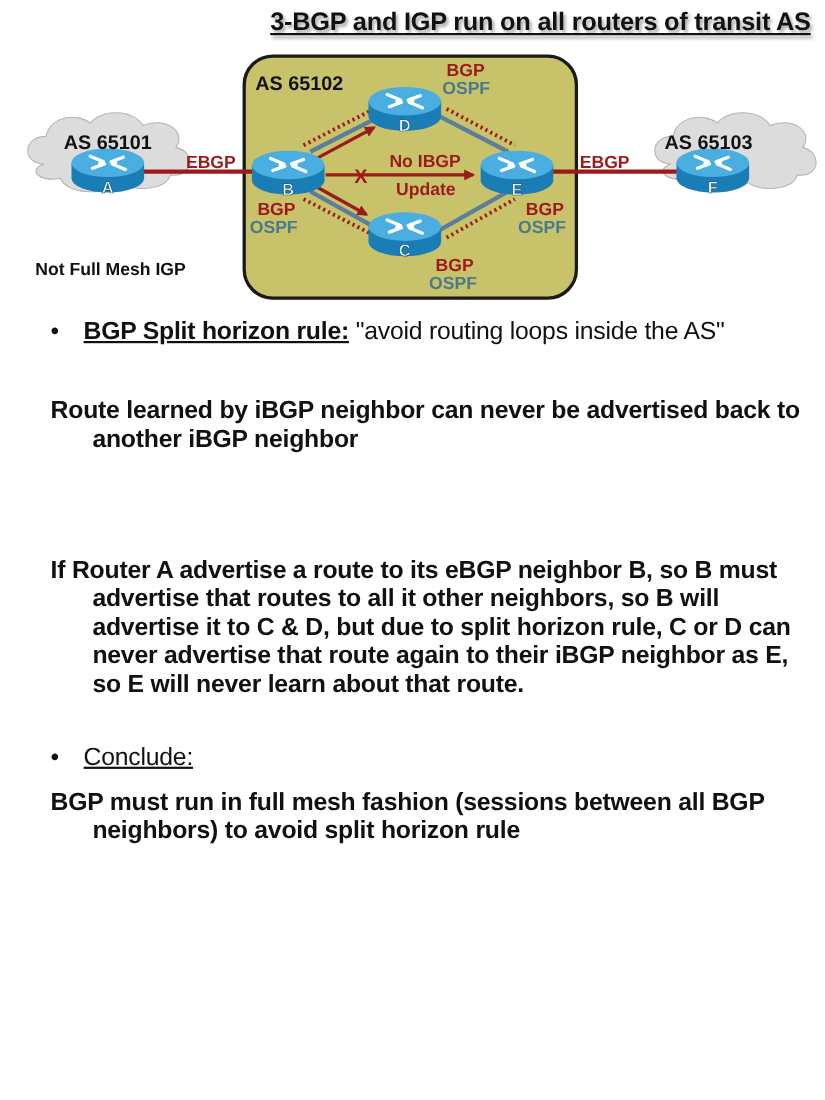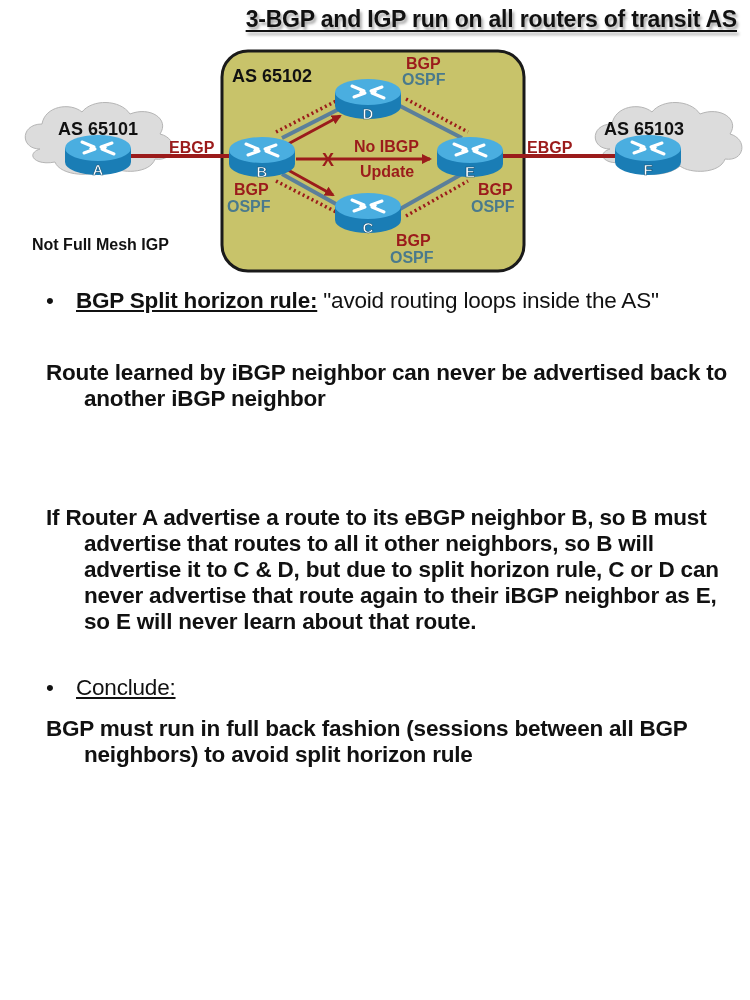--- a/index.html
+++ b/index.html
@@ -141,13 +141,13 @@
 
 <div class="text hang" style="left:46px; top:472px; width:660px;margin-top:33px;">If Router A advertise a route to its eBGP neighbor B, so B must advertise that routes to all it other neighbors, so B will advertise it to C &amp; D, but due to split horizon rule, C or D can never advertise that route again to their iBGP neighbor as E, so E will never learn about that route.</div>
 
 <div class="text" style="left:38px; top:675px; width:680px;">
   <div class="bullet-row">
     <span class="bullet">•</span>
     <span class="u">Conclude:</span>
   </div>
 </div>
 
-<div class="text hang" style="left:46px; top:716px; width:660px;">BGP must run in full back fashion (sessions between all BGP neighbors) to avoid split horizon rule</div>
+<div class="text hang" style="left:46px; top:716px; width:660px;">BGP must run in full mesh fashion (sessions between all BGP neighbors) to avoid split horizon rule</div>
 
 </body></html>

